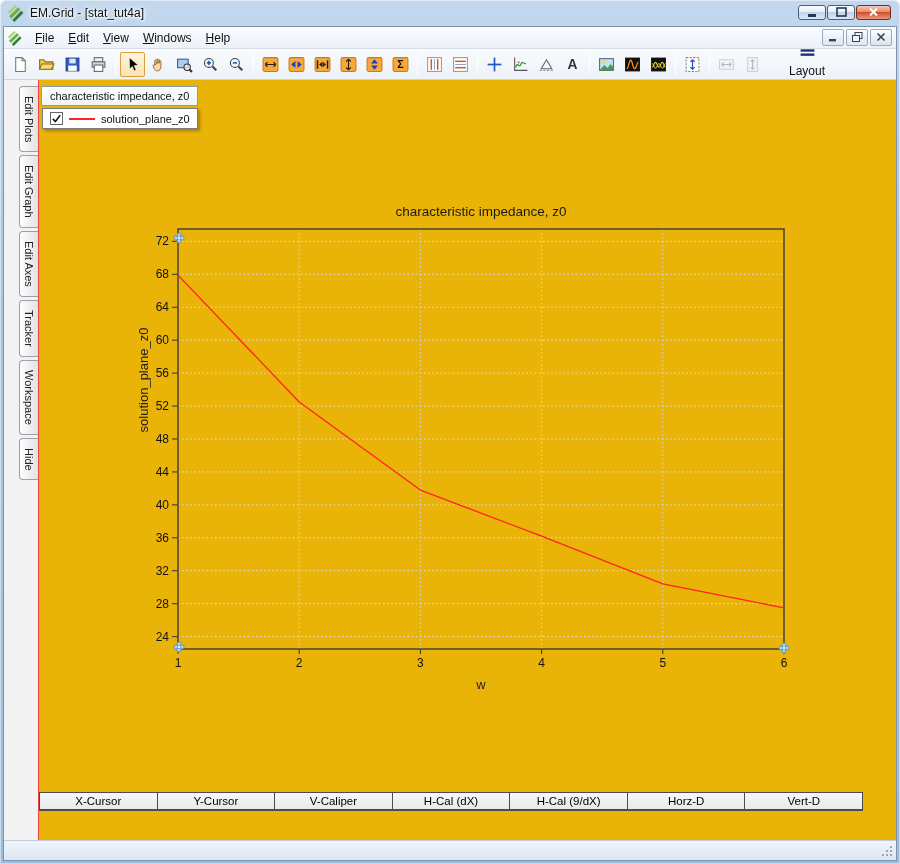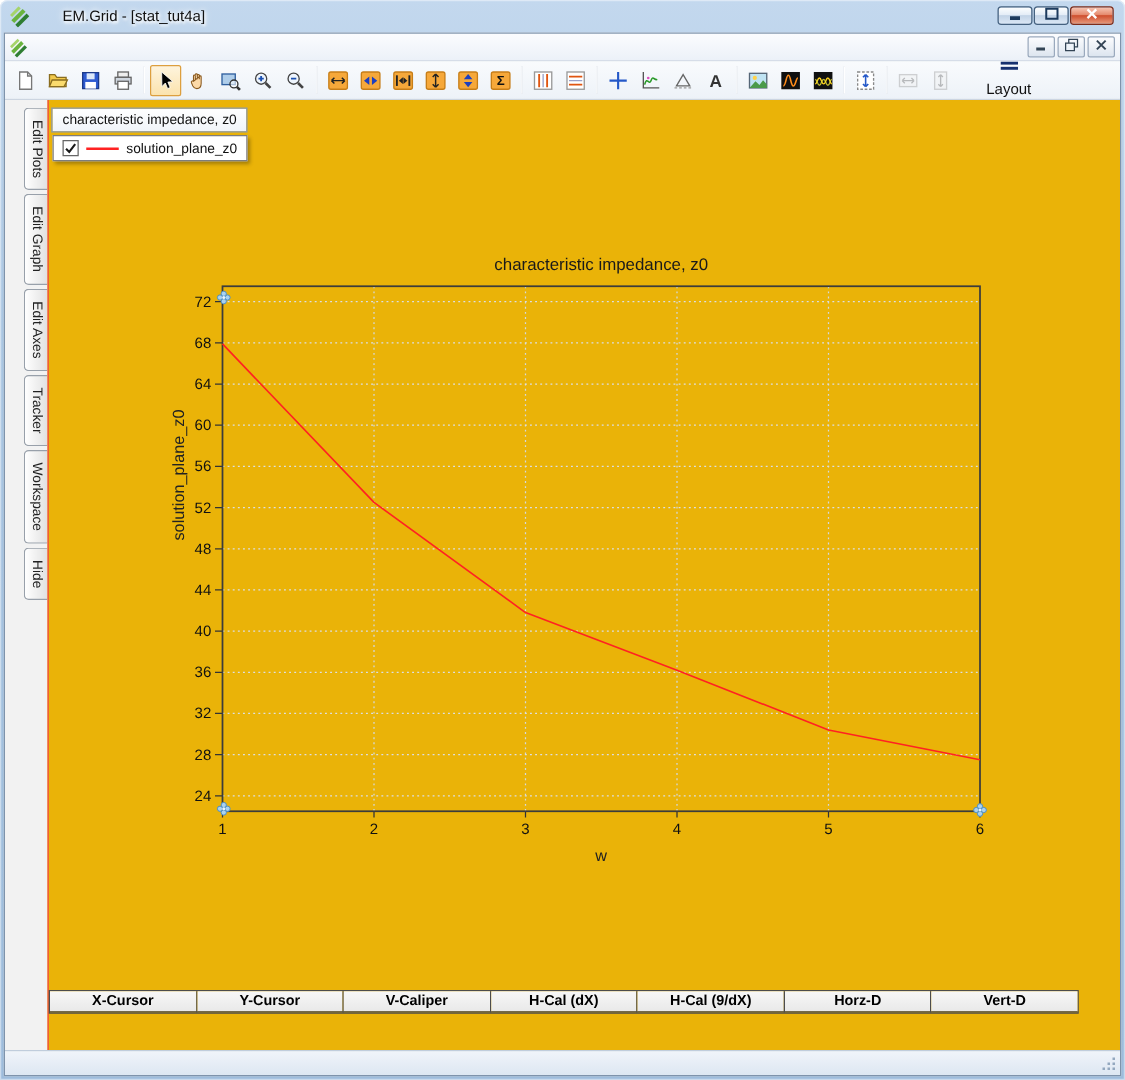--- a/index.html
+++ b/index.html
@@ -2,21 +2,21 @@
 <html><head>
 <meta charset="utf-8">
 <style>
   * { box-sizing: border-box; margin: 0; padding: 0; }
   html,body { width:900px; height:864px; font-family:"Liberation Sans",sans-serif; background:#fff; overflow:hidden; }
   .window{ position:absolute; inset:0; border-radius:6px 6px 0 0;
     background:linear-gradient(180deg,#c3d8ee 0%,#aac6e2 30%,#9dbcdc 100%);
     padding:0 3px 3px; display:flex; flex-direction:column;
     box-shadow:inset 0 0 0 1px rgba(255,255,255,.45); }
   
-  .titlebar{ height:26px; display:flex; align-items:center; padding:4px 5px; position:relative;gap:20px; }
+  .titlebar{ height:26px; display:flex; align-items:center; padding:4px 5px; position:relative; }
   .app-icon{ width:17px; height:17px; display:inline-flex; margin-right:5px; }
   .title-text{ font-size:12px; color:#111; text-shadow:0 0 4px #fff,0 0 8px #fff,1px 1px 2px #fff; }
   .win-controls{ position:absolute; top:5px; right:6px; display:flex; gap:1px; }
   .winbtn{ width:28px; height:15px; border:1px solid #45617f; border-radius:3px;
     background:linear-gradient(180deg,#fdfefe 0%,#e4edf7 45%,#c2d3e6 50%,#dbe7f5 100%);
     display:flex; align-items:center; justify-content:center; }
   .winbtn.close{ width:35px; border-color:#7e2c1a;
     background:linear-gradient(180deg,#f7c6b4 0%,#e58a6d 45%,#cf4f2e 50%,#e79a7d 100%); }
   
   .frame{ flex:1; display:flex; flex-direction:column; background:#fff; border:1px solid #7e93ab; overflow:hidden; }
@@ -58,21 +58,21 @@
   .ylabel{ position:absolute; left:104px; top:300px; transform:translate(-50%,-50%) rotate(-90deg); white-space:nowrap; font-size:13px; color:#222; }
   .xlabel{ position:absolute; left:139px; top:597px; width:606px; text-align:center; font-size:13px; color:#222; }
   .chart{ position:absolute; left:95px; top:120px; width:662px; height:472px; }
   .chart svg{ font-family:"Liberation Sans",sans-serif; }
   
   .cursor-table{ position:absolute; left:0; top:712px; width:824px; border:1px solid #4c4c4c; }
   .ct-row{ display:flex; }
   .ct-cell{ flex:1; height:17px; line-height:16px; text-align:center; font-size:11.5px;
     border-right:1px solid #4c4c4c; overflow:hidden; white-space:nowrap; }
   .ct-cell:last-child{ border-right:none;text-align:center; }
-  .ct-head .ct-cell{ font-weight:bold; background:linear-gradient(#f7f7f7,#e9e9e9); border-bottom:1px solid #4c4c4c; color:#000; }
+  .ct-head .ct-cell{ font-weight:normal; background:linear-gradient(#f7f7f7,#e9e9e9); border-bottom:1px solid #4c4c4c; color:#000; }
   .ct-vals .ct-cell{ background:#fff; font-weight:bold; color:#000; }
   
   .statusbar{ height:20px; background:linear-gradient(#f0f4fa,#dde7f2); border-top:1px solid #c0cddc; position:relative; }
   .grip{ position:absolute; right:4px; bottom:4px; width:10px; height:10px; }
   .grip::before{ content:""; position:absolute; right:0; bottom:0; width:2px; height:2px; background:#93a8bf;
     box-shadow:-4px 0 #93a8bf,0 -4px #93a8bf,-8px 0 #93a8bf,-4px -4px #93a8bf,0 -8px #93a8bf; }
 </style>
 </head>
 <body>
 
@@ -109,20 +109,27 @@
   <div class="frame">
 
     <div class="menubar">
       <span class="app-icon" id="logo-menu">
           <svg width="17" height="17" viewBox="0 0 16 16">
             <path d="M0 6.5L6.5 0l1.6 1.6L1.6 8.1z" fill="#a5d46a"></path>
             <path d="M1 10.5L9.5 2l2.2 2.2-8.5 8.5z" fill="#6ab43e"></path>
             <path d="M4 14l8.5-8.5 2 2L6 16z" fill="#2e7d32"></path>
           </svg>
         </span>
+      <div id="menu-items">
+          <div class="menu-item"><u>F</u>ile</div>
+          <div class="menu-item"><u>E</u>dit</div>
+          <div class="menu-item"><u>V</u>iew</div>
+          <div class="menu-item"><u>W</u>indows</div>
+          <div class="menu-item"><u>H</u>elp</div>
+        </div>
       <div class="mdi-controls">
         <div class="mdibtn">
             <span><svg width="14" height="12">
                 <rect x="3" y="8" width="7" height="2.4" fill="#345"></rect>
               </svg></span>
           </div>
         <div class="mdibtn">
             <span><svg width="14" height="12">
                 <rect x="5" y="1.5" width="7" height="6" fill="none" stroke="#345"></rect>
                 <rect x="2.5" y="4.5" width="7" height="6" fill="#eef3f9" stroke="#345"></rect>

